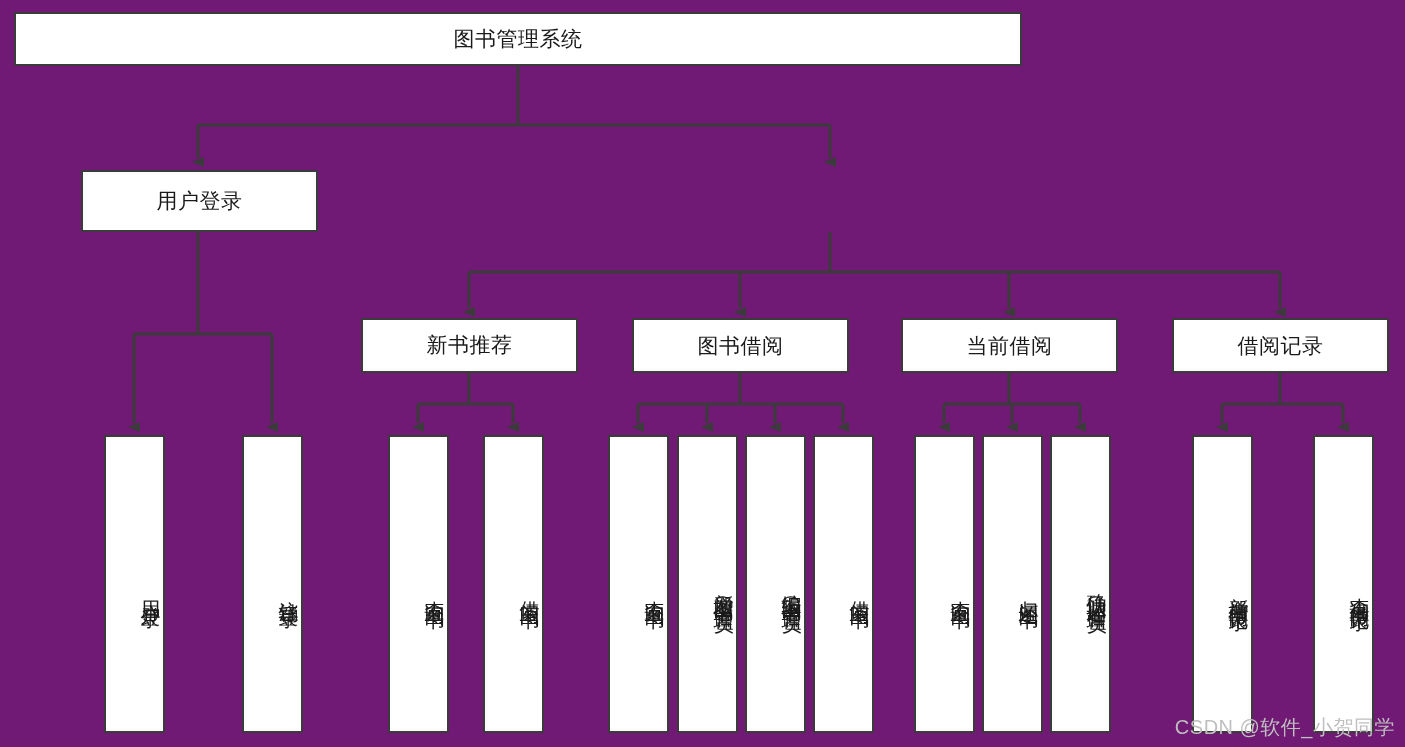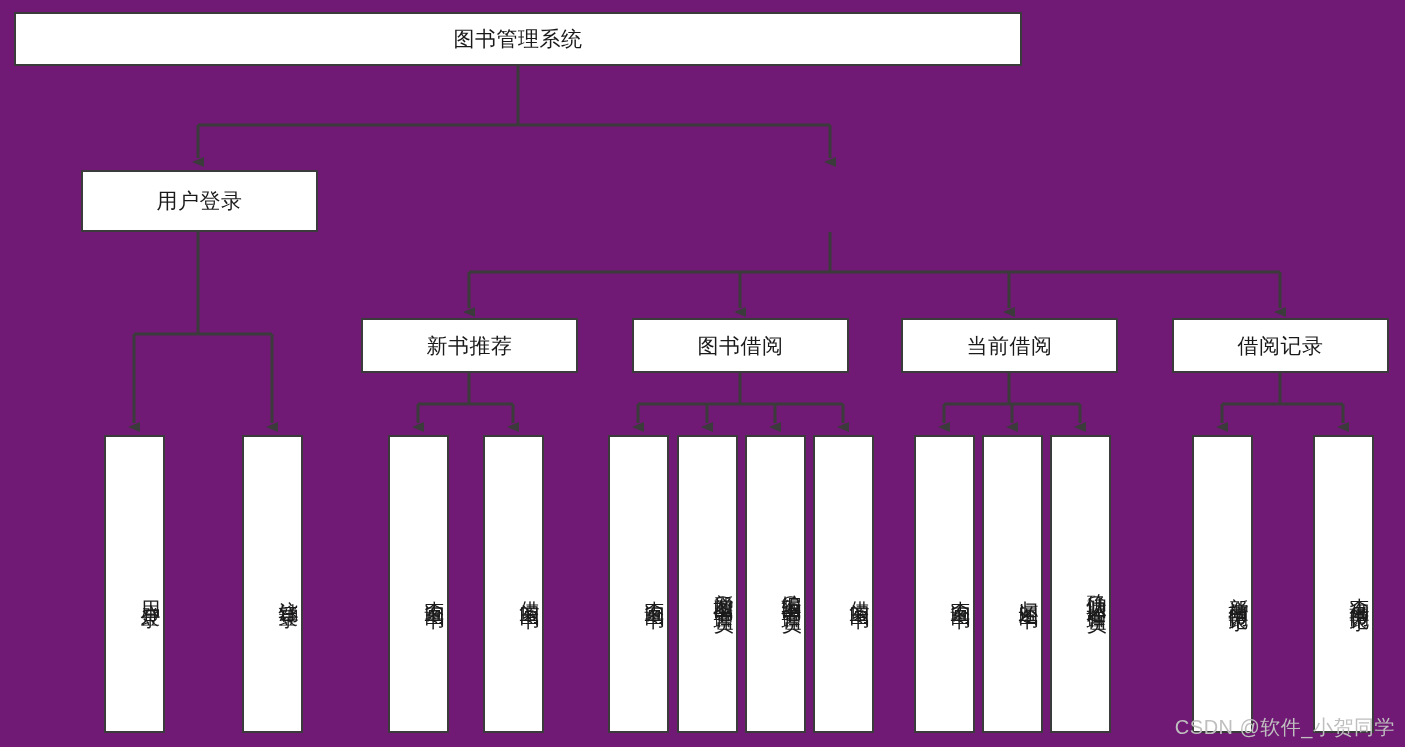--- a/index.html
+++ b/index.html
@@ -123,21 +123,21 @@
   </svg>
 
   <div class="node horiz" style="left:14px; top:12px; width:1008px; height:54px;">
     <span>图书管理系统</span>
   </div>
 
   <div class="node horiz" style="left:81px; top:170px; width:237px; height:62px;">
     <span>用户登录</span>
   </div>
 
-  <div class="node horiz" style="left:361px; top:318px; width:217px; height:55px;">
+  <div class="node horiz" style="left:361px; top:318px; width:217px; height:55px;font-family:Liberation Serif, serif;">
     <span>新书推荐</span>
   </div>
   <div class="node horiz" style="left:632px; top:318px; width:217px; height:55px;">
     <span>图书借阅</span>
   </div>
   <div class="node horiz" style="left:901px; top:318px; width:217px; height:55px;">
     <span>当前借阅</span>
   </div>
   <div class="node horiz" style="left:1172px; top:318px; width:217px; height:55px;justify-content:center;">
     <span>借阅记录</span>

